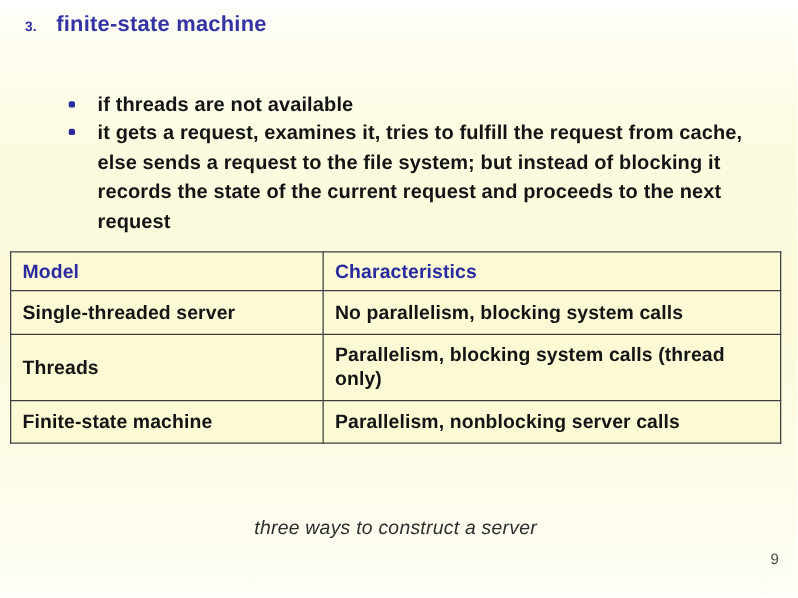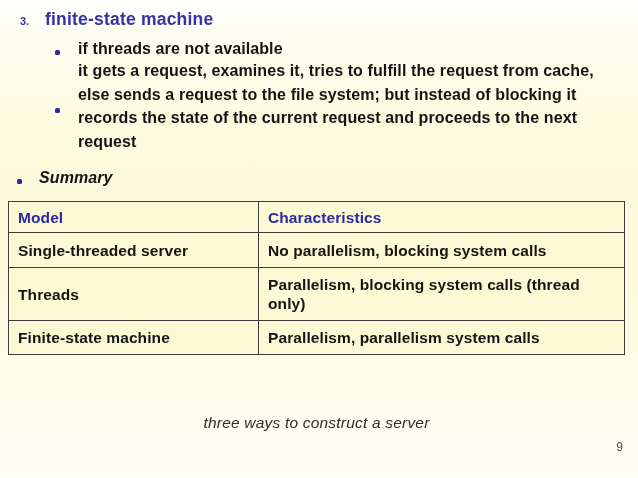--- a/index.html
+++ b/index.html
@@ -37,21 +37,22 @@
   .heading {
     font-size: 17.5px;
     font-weight: bold;
     color: #3333a3;
     letter-spacing: 0.2px;
   }
 
   .bullet-row {
     position: absolute;
     display: flex;
-    align-items: center;
+    align-items: flex-start;
+    margin-top: 36px;
   }
   .bullet-row .dot {
     flex: 0 0 auto;
     width: 5px;
     height: 5px;
     border-radius: 1.5px;
     background: #2c2ca0;
     margin-top: 8px;
   }
   .bullet-text {
@@ -161,21 +162,21 @@
       <tr class="r-single">
         <td>Single-threaded server</td>
         <td>No parallelism, blocking system calls</td>
       </tr>
       <tr class="r-threads">
         <td>Threads</td>
         <td>Parallelism, blocking system calls (thread only)</td>
       </tr>
       <tr class="r-fsm">
         <td>Finite-state machine</td>
-        <td>Parallelism, parallelism system calls</td>
+        <td>Parallelism, nonblocking server calls</td>
       </tr>
     </tbody>
   </table>
 
   <div class="caption">three ways to construct a server</div>
 
   <div class="page-number">9</div>
 
 </div>
 

